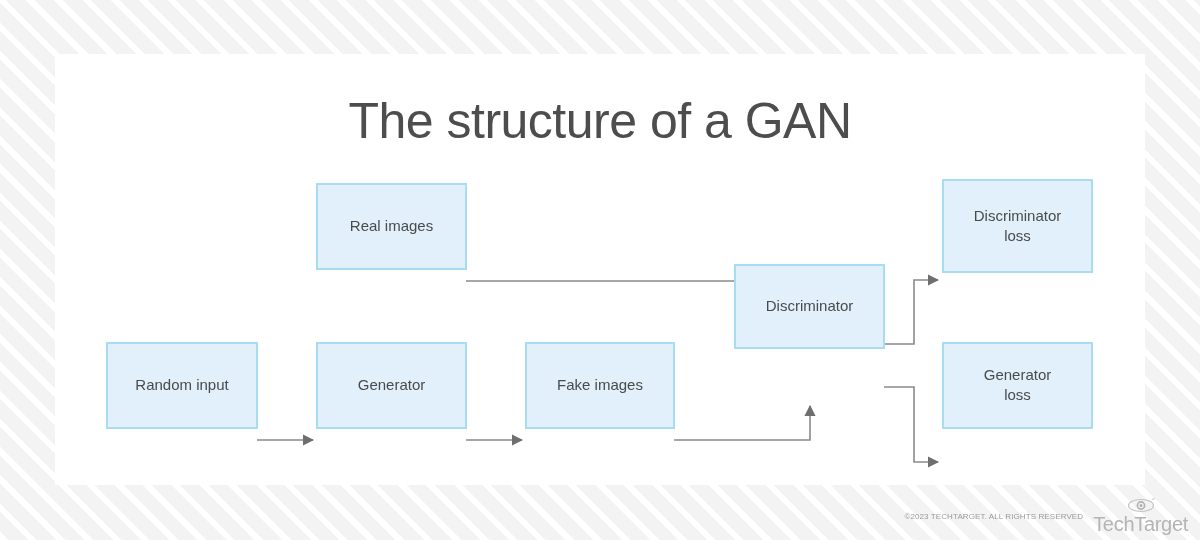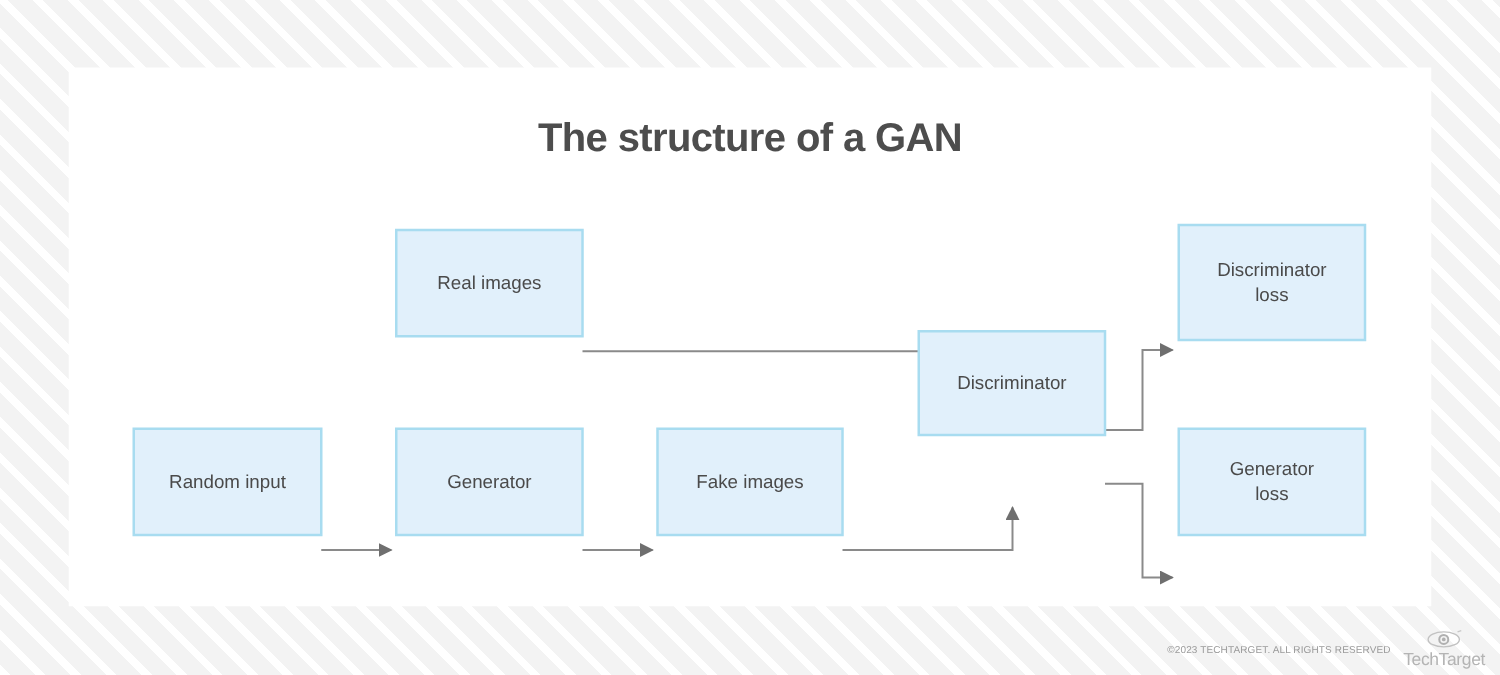--- a/index.html
+++ b/index.html
@@ -23,22 +23,22 @@
     position: absolute;
     left: 55px; top: 54px;
     width: 1090px; height: 431px;
     background: #ffffff;
   }
   #title {
     position: absolute;
     left: 0; top: 38px;
     width: 1090px;
     text-align: center;
-    font-size: 32px;
-    font-weight: bold;
+    font-size: 50px;
+    font-weight: normal;
     letter-spacing: -0.5px;
     color: #4d4d4d;
     font-family: "Liberation Sans", sans-serif;
   }
   #diagram {
     position: absolute;
     left: 0; top: 0;
     width: 1090px; height: 431px;
   }
   .node-rect {
@@ -68,21 +68,21 @@
   }
   #copyright {
     font-size: 8px;
     letter-spacing: 0.1px;
     color: #9a9a9a;
     font-family: "Liberation Sans", sans-serif;
     white-space: nowrap;
   }
   #logo { display: flex; flex-direction: column; align-items: center; }
   #logo-word {
-    font-size: 14px;
+    font-size: 20px;
     color: #b4b4b4;
     font-family: "Liberation Sans", sans-serif;
     letter-spacing: -0.3px;
     line-height: 1;
     margin-top: 1px;
   }
 </style>
 </head>
 <body>
 

